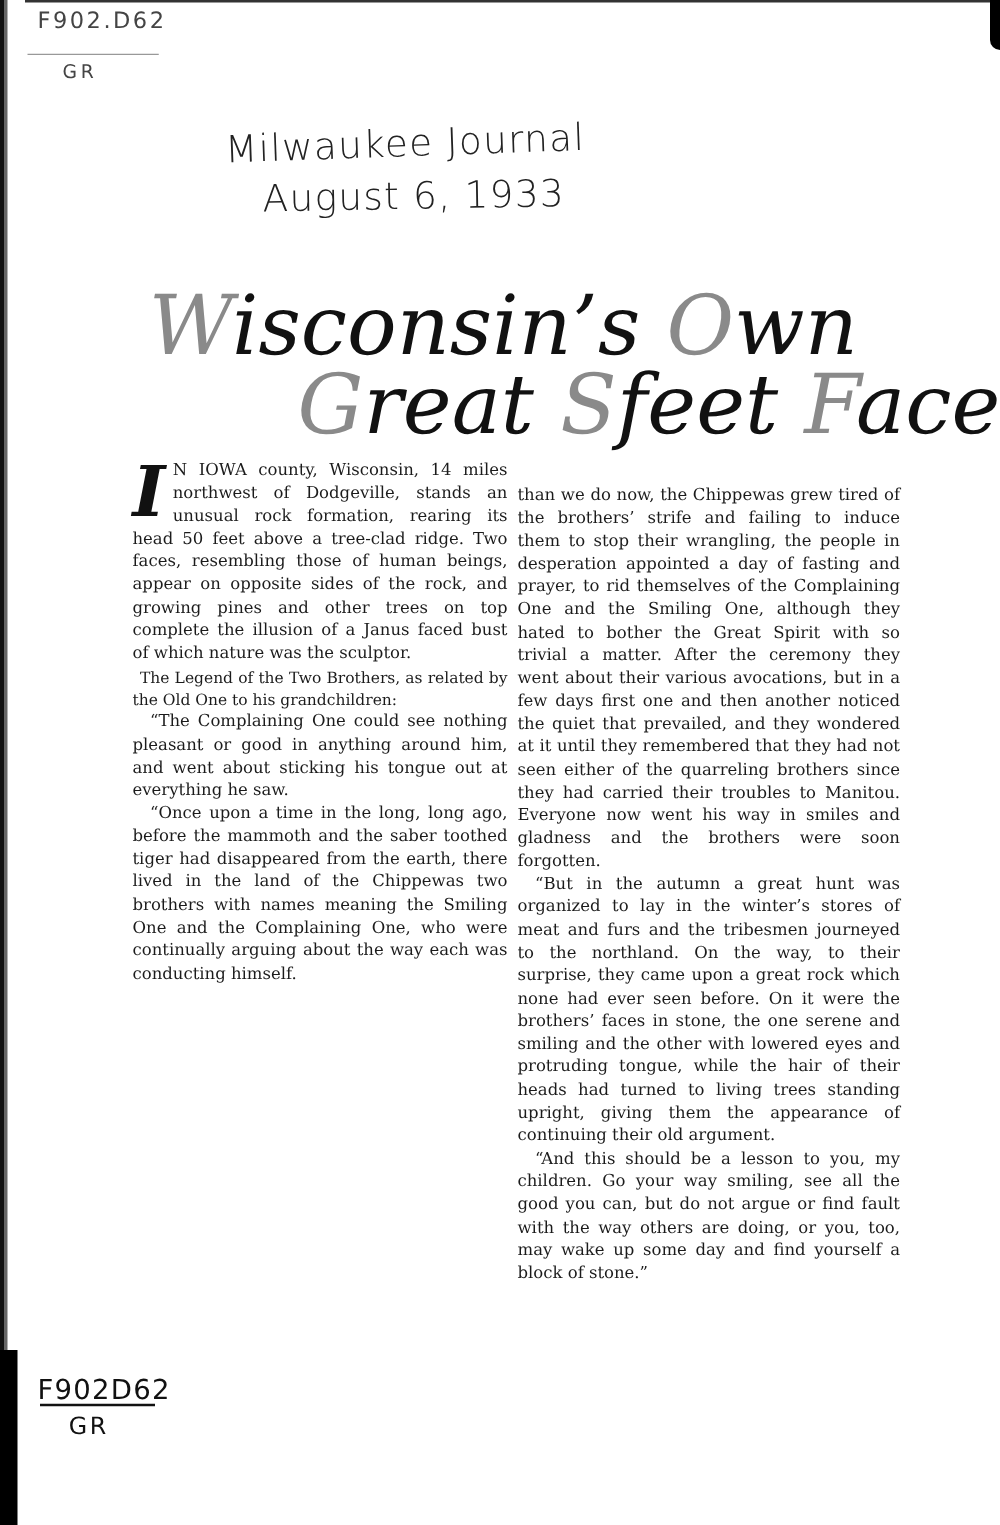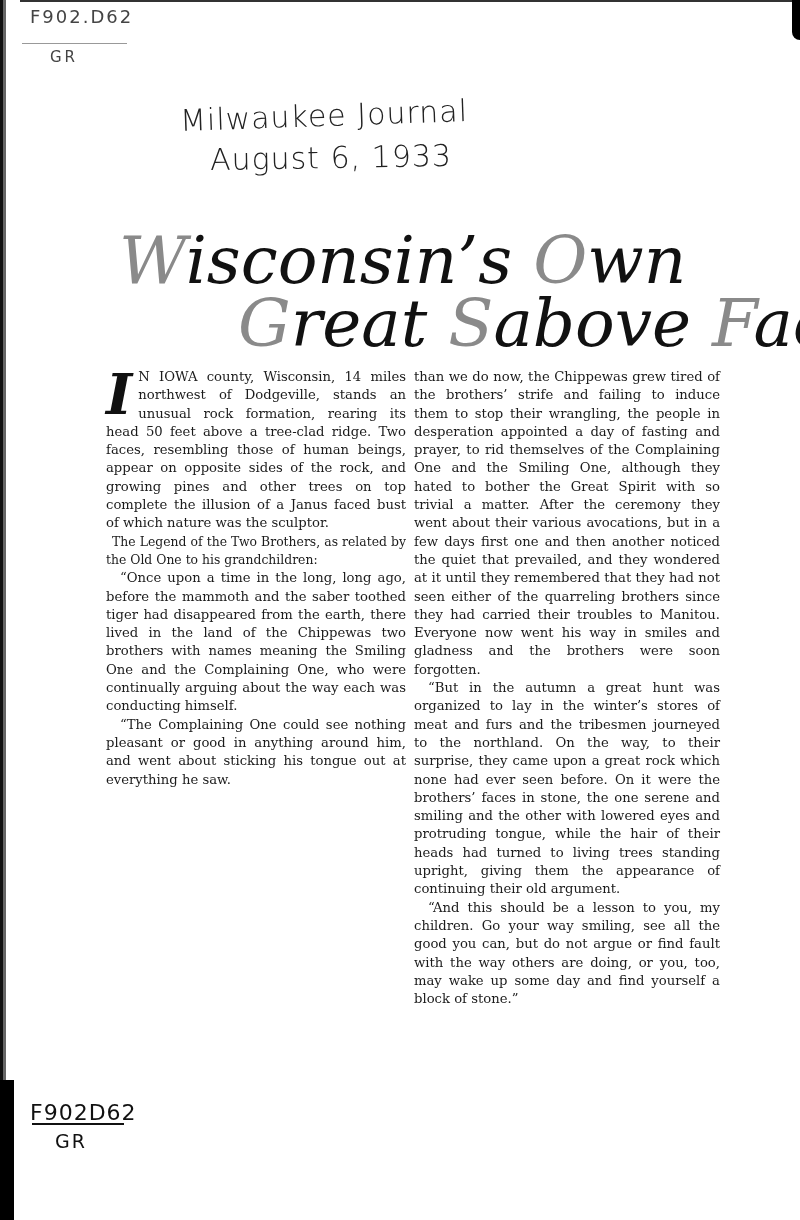--- a/index.html
+++ b/index.html
@@ -41,21 +41,21 @@
     .headline .cap { color: #8a8a8a; font-weight: normal; }
     .h1 { left: 119px; top: 228px; }
     .h2 { left: 238px; top: 291px; }
 
     .col {
       position: absolute; top: 368px; width: 300px;
       font-family: "DejaVu Serif", serif; font-size: 13.2px; line-height: 18.3px;
       text-align: justify; color: #1b1b1b;
     }
     .col-left { left: 106px; }
-    .col-right { left: 414px; width: 306px; }
+    .col-right { left: 414px; width: 306px; margin-top: 20px; }
     .col p { margin: 0; text-indent: 14px; }
     .col p.noindent { text-indent: 0; }
     .dropcap {
       float: left; font-size: 56px; line-height: 44px; font-style: italic; font-weight: bold;
       margin: 4px 6px 0 0; color: #111;
     }
     .caption { font-size: 12.4px; text-indent: 6px !important; }
   </style>
 </head>
 <body>
@@ -69,28 +69,28 @@
 <div class="call-top-underline"></div>
 <div class="hand call-top-sub">GR</div>
 
 <div class="hand src1">Milwaukee Journal</div>
 <div class="hand src2">August 6, 1933</div>
 
 <div class="headline h1">
   <span class="cap">W</span><span>isconsin’s </span><span class="cap">O</span><span>wn</span>
 </div>
 <div class="headline h2">
-  <span class="cap">G</span><span>reat </span><span class="cap">S</span><span>above </span><span class="cap">F</span><span>ace</span>
+  <span class="cap">G</span><span>reat </span><span class="cap">S</span><span>feet </span><span class="cap">F</span><span>ace</span>
 </div>
 
 <div class="col col-left">
   <p class="noindent"><span class="dropcap">I</span><span>N IOWA county, Wisconsin, 14 miles northwest of Dodgeville, stands an unusual rock formation, rearing its head 50 feet above a tree-clad ridge. Two faces, resembling those of human beings, appear on opposite sides of the rock, and growing pines and other trees on top complete the illusion of a Janus faced bust of which nature was the sculptor.</span></p>
   <p class="caption">The Legend of the Two Brothers, as related by the Old One to his grandchildren:</p>
+  <p>“The Complaining One could see nothing pleasant or good in anything around him, and went about sticking his tongue out at everything he saw.</p>
   <p>“Once upon a time in the long, long ago, before the mammoth and the saber toothed tiger had disappeared from the earth, there lived in the land of the Chippewas two brothers with names meaning the Smiling One and the Complaining One, who were continually arguing about the way each was conducting himself.</p>
-  <p>“The Complaining One could see nothing pleasant or good in anything around him, and went about sticking his tongue out at everything he saw.</p>
 </div>
 
 <div class="col col-right">
   <p class="noindent">than we do now, the Chippewas grew tired of the brothers’ strife and failing to induce them to stop their wrangling, the people in desperation appointed a day of fasting and prayer, to rid themselves of the Complaining One and the Smiling One, although they hated to bother the Great Spirit with so trivial a matter. After the ceremony they went about their various avocations, but in a few days first one and then another noticed the quiet that prevailed, and they wondered at it until they remembered that they had not seen either of the quarreling brothers since they had carried their troubles to Manitou. Everyone now went his way in smiles and gladness and the brothers were soon forgotten.</p>
   <p>“But in the autumn a great hunt was organized to lay in the winter’s stores of meat and furs and the tribesmen journeyed to the northland. On the way, to their surprise, they came upon a great rock which none had ever seen before. On it were the brothers’ faces in stone, the one serene and smiling and the other with lowered eyes and protruding tongue, while the hair of their heads had turned to living trees standing upright, giving them the appearance of continuing their old argument.</p>
   <p>“And this should be a lesson to you, my children. Go your way smiling, see all the good you can, but do not argue or find fault with the way others are doing, or you, too, may wake up some day and find yourself a block of stone.”</p>
 </div>
 
 <div class="hand call-bot">F902D62</div>
 <div class="call-bot-underline"></div>

